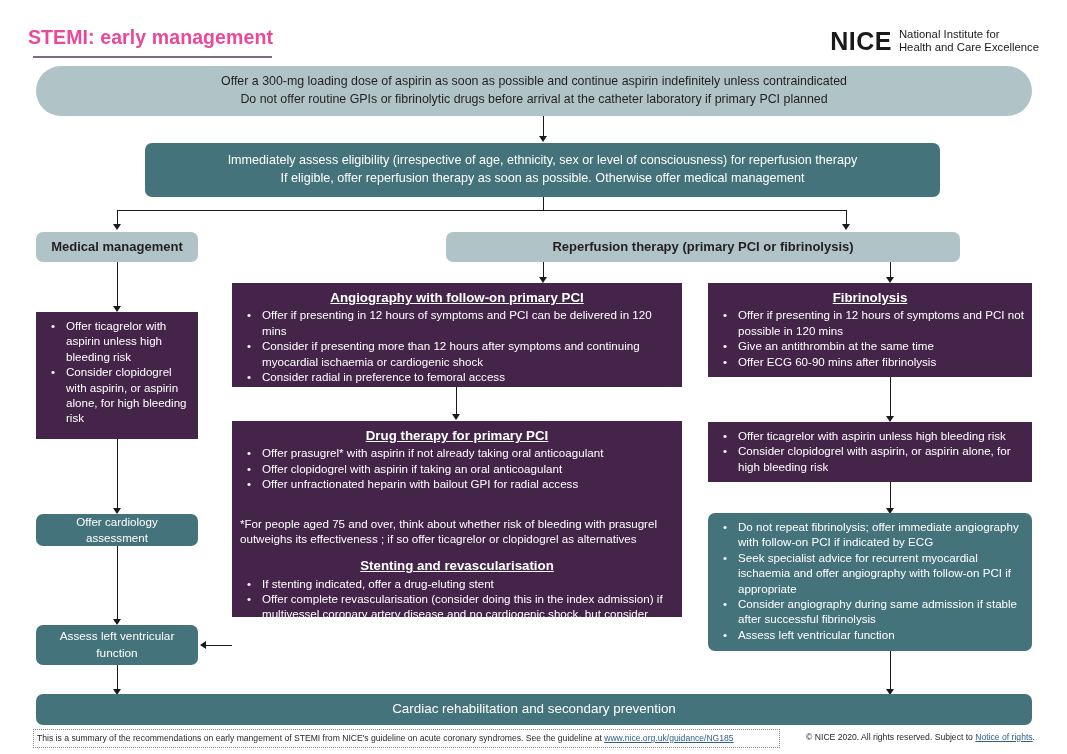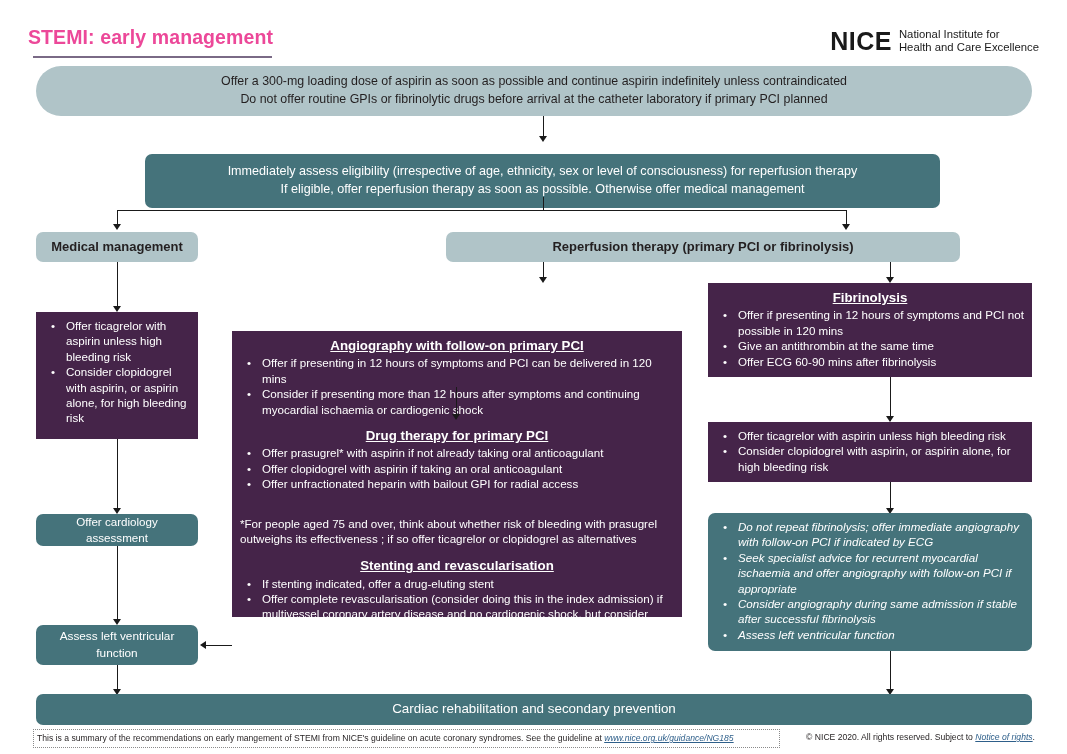--- a/index.html
+++ b/index.html
@@ -95,21 +95,20 @@
     line-height: 1.4;
     padding: 5px 12px;
   }
   .box-teal-list {
     background: #45737b;
     color: #ffffff;
     border-radius: 7px;
     font-size: 11.6px;
     line-height: 1.33;
     padding: 6px 10px 8px 8px;
-    font-style: italic;
   }
   .box-purple-list {
     background: #452449;
     color: #ffffff;
     border-radius: 0;
     font-size: 11.6px;
     line-height: 1.33;
     padding: 6px 8px 7px 8px;
   }
   .box-title {
@@ -168,21 +167,20 @@
     box-sizing: border-box;
     font-size: 8.6px;
     line-height: 17px;
     color: #231f20;
     white-space: nowrap;
     text-align: right;
   }
   .lnk {
     color: #2e5f8a;
     text-decoration: underline;
-    font-style: italic;
   }
   
   .line {
     position: absolute;
     background: #1a1a1a;
   }
   .vline { width: 1px; }
   .hline { height: 1px; }
   .arrow-down {
     position: absolute;
@@ -218,21 +216,21 @@
   <div class="box box-lightblue" style="left:36px; top:66px; width:996px; height:50px;border-radius:25px;">
     <div>
       <div>Offer a 300-mg loading dose of aspirin as soon as possible and continue aspirin indefinitely unless contraindicated</div>
       <div>Do not offer routine GPIs or fibrinolytic drugs before arrival at the catheter laboratory if primary PCI planned</div>
     </div>
   </div>
 
   <div class="line vline" style="left:543px; top:116px; height:22px;"></div>
   <div class="arrow-down" style="left:539px; top:136px;"></div>
 
-  <div class="box box-teal" style="left:145px; top:143px; width:795px; height:54px;margin-top:11px;">
+  <div class="box box-teal" style="left:145px; top:143px; width:795px; height:54px;">
     <div>
       <div>Immediately assess eligibility (irrespective of age, ethnicity, sex or level of consciousness) for reperfusion therapy</div>
       <div>If eligible, offer reperfusion therapy as soon as possible. Otherwise offer medical management</div>
     </div>
   </div>
 
   <div class="line vline" style="left:543px; top:197px; height:13px;"></div>
   <div class="line hline" style="left:117px; top:210px; width:729px;"></div>
   <div class="line vline" style="left:117px; top:210px; height:16px;"></div>
   <div class="arrow-down" style="left:113px; top:224px;"></div>
@@ -276,21 +274,21 @@
   <div class="box box-teal" style="left:36px; top:625px; width:162px; height:40px;">
     <span style="font-size:11.8px;">Assess left ventricular function</span>
   </div>
 
   <div class="line hline" style="left:206px; top:645px; width:26px;"></div>
   <div class="arrow-left" style="left:200px; top:641px;"></div>
 
   <div class="line vline" style="left:117px; top:665px; height:27px;"></div>
   <div class="arrow-down" style="left:113px; top:689px;"></div>
 
-  <div class="box box-purple-list" style="left:232px; top:283px; width:450px; height:104px;margin-top:48px;">
+  <div class="box box-purple-list" style="left:232px; top:283px; width:450px; height:104px;">
     <span class="box-title">Angiography with follow-on primary PCI</span>
     <ul class="bullets">
       <li>Offer if presenting in 12 hours of symptoms and PCI can be delivered in 120 mins</li>
       <li>Consider if presenting more than 12 hours after symptoms and continuing myocardial ischaemia or cardiogenic shock</li>
       <li>Consider radial in preference to femoral access</li>
     </ul>
   </div>
 
   <div class="line vline" style="left:456px; top:387px; height:32px;"></div>
   <div class="arrow-down" style="left:452px; top:414px;"></div>

